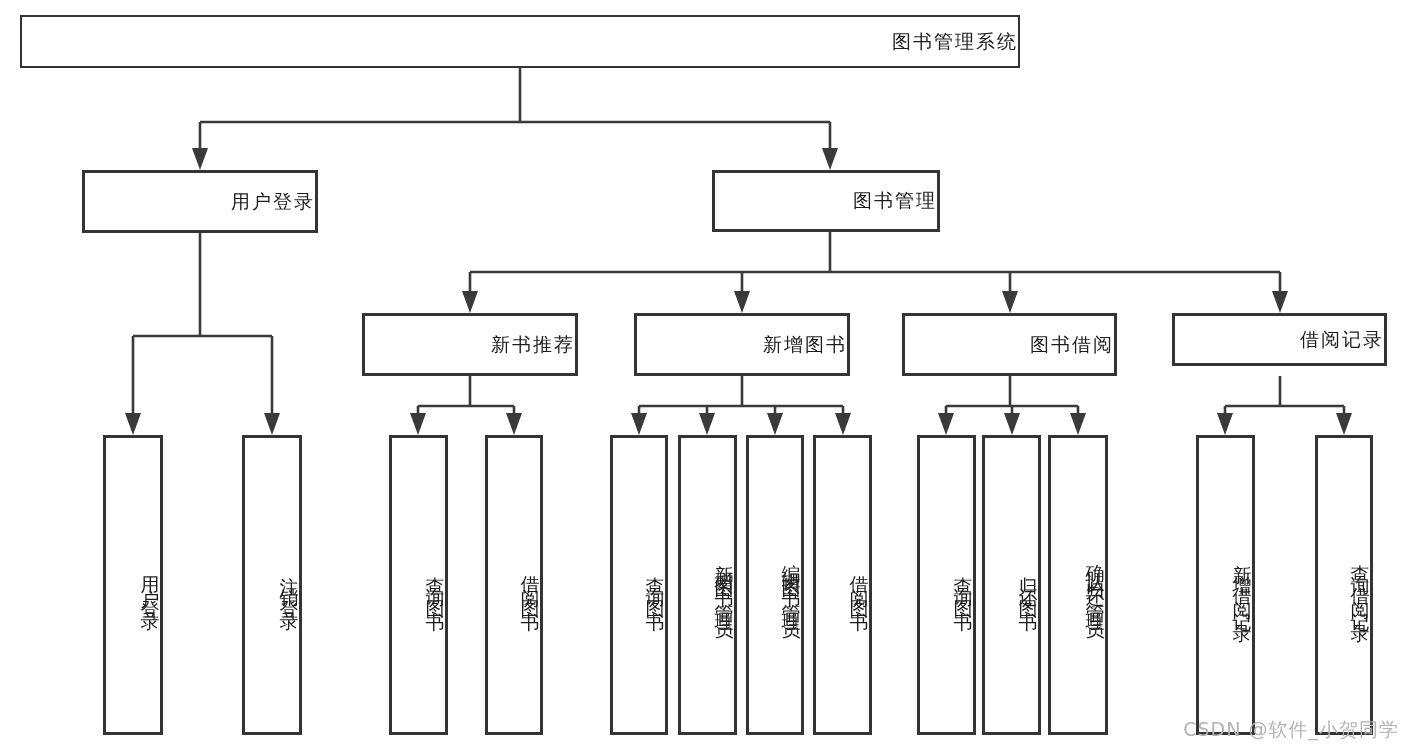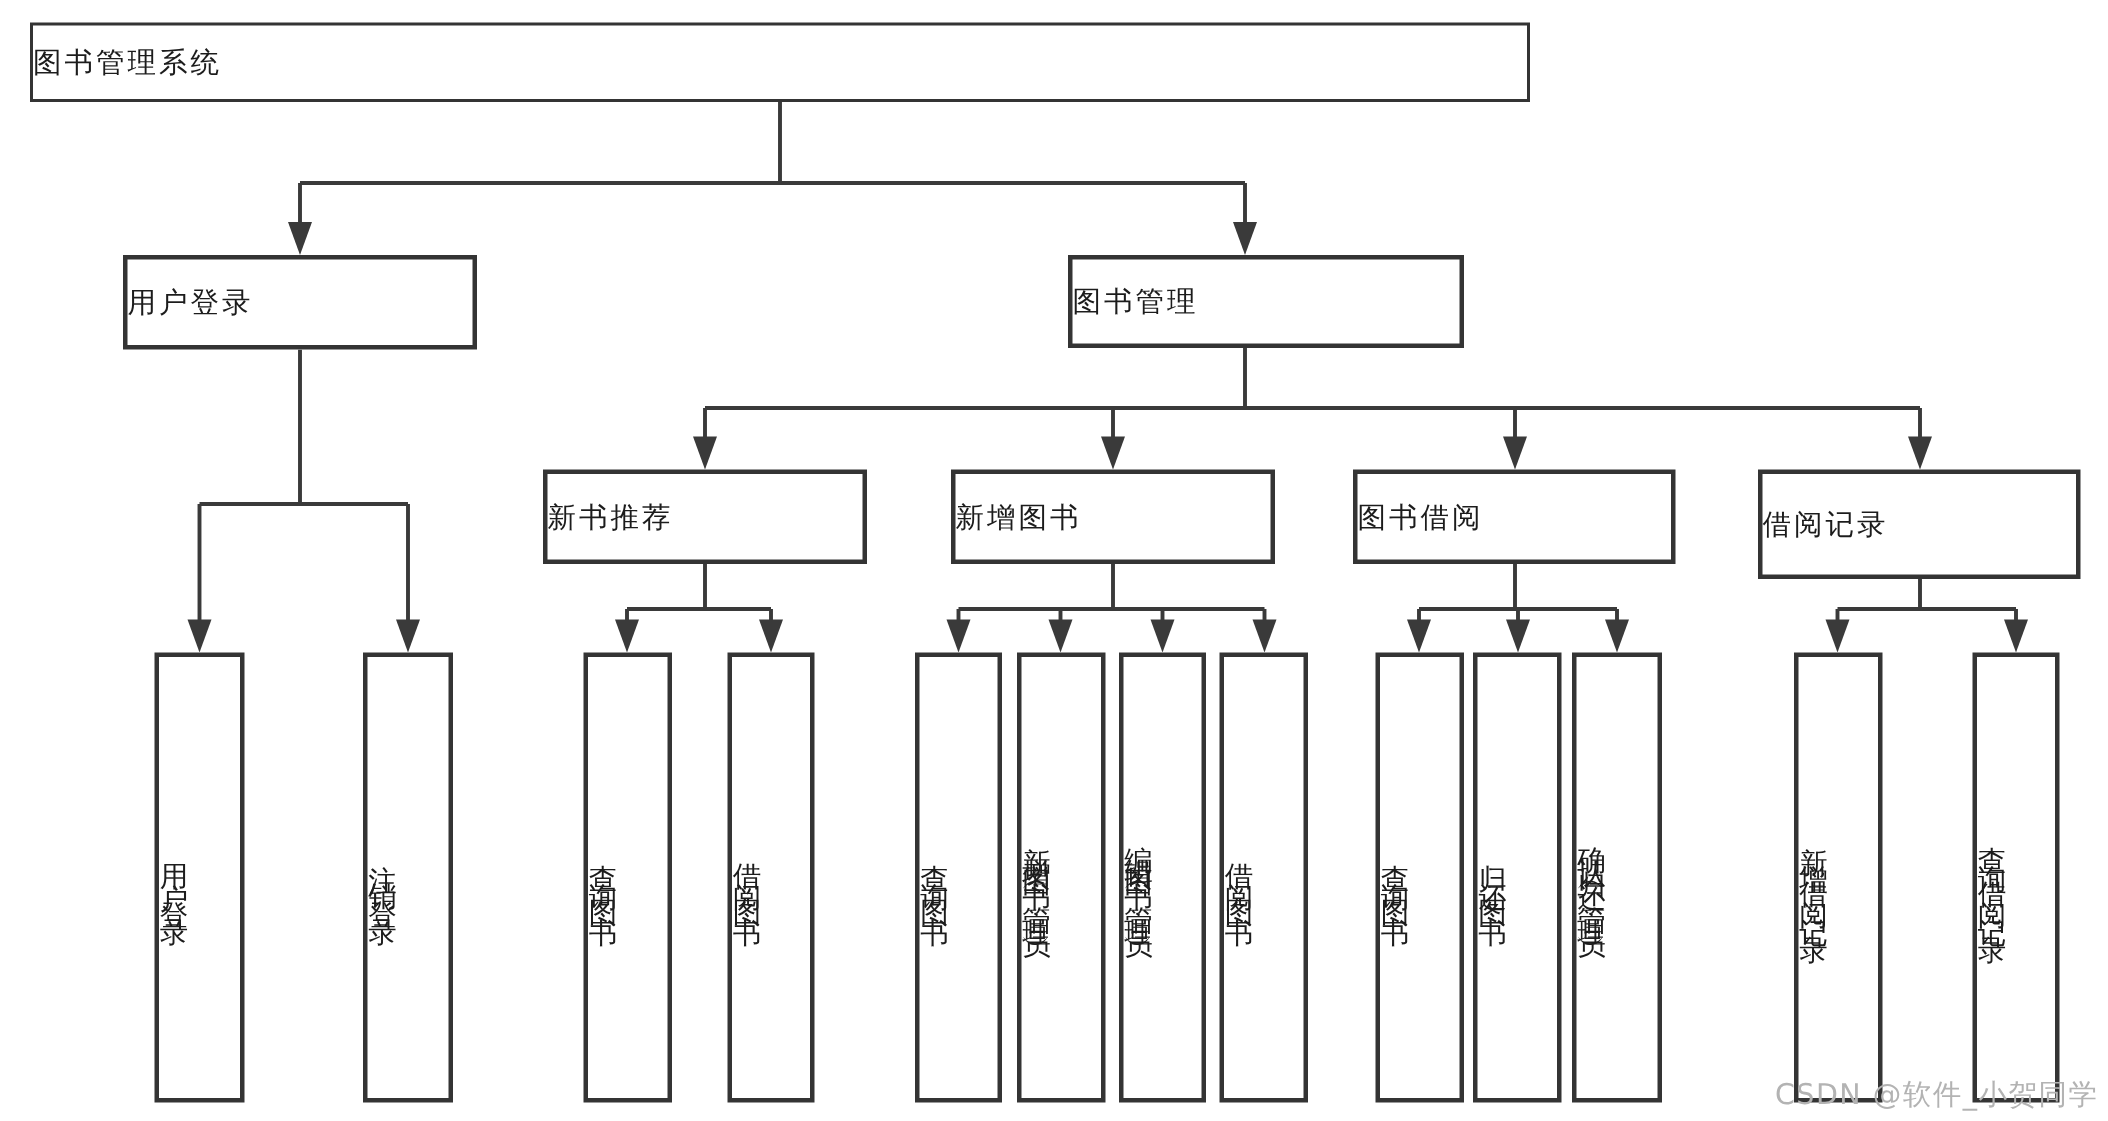--- a/index.html
+++ b/index.html
@@ -30,21 +30,21 @@
     fill: var(--line, #3a3a3a);
     stroke: none;
   }
   .node {
     position: absolute;
     box-sizing: border-box;
     background: #ffffff;
     border: 3px solid var(--box-border, #343434);
     display: flex;
     align-items: center;
-    justify-content: flex-start;
+    justify-content: flex-end;
     color: var(--text, #1c1c1c);
     font-size: 19px;
     letter-spacing: 2px;
     text-align: center;
   }
   .node.root {
     border-width: 2px;
     font-size: 19px;
   }
   .node.leaf span {
@@ -109,34 +109,34 @@
     <polygon points="1336,413 1352,413 1344,435"></polygon>
   </svg>
 
   <div class="node root" style="left:20px; top:15px; width:1000px; height:53px;">
     <span>图书管理系统</span>
   </div>
 
   <div class="node" style="left:82px; top:170px; width:236px; height:63px;">
     <span>用户登录</span>
   </div>
-  <div class="node" style="left:712px; top:170px; width:264px; height:62px;">
+  <div class="node" style="left:712px; top:170px; width:228px; height:62px;">
     <span>图书管理</span>
   </div>
 
   <div class="node" style="left:362px; top:313px; width:216px; height:63px;">
     <span>新书推荐</span>
   </div>
   <div class="node" style="left:634px; top:313px; width:216px; height:63px;">
     <span>新增图书</span>
   </div>
   <div class="node" style="left:902px; top:313px; width:215px; height:63px;">
     <span>图书借阅</span>
   </div>
-  <div class="node" style="left:1172px; top:313px; width:215px; height:73px;">
+  <div class="node" style="left:1172px; top:313px; width:215px; height:53px;">
     <span>借阅记录</span>
   </div>
 
   <div class="node leaf" style="left:103px; top:435px; width:60px; height:300px;">
     <span>用户登录</span>
   </div>
   <div class="node leaf" style="left:242px; top:435px; width:60px; height:300px;">
     <span>注销登录</span>
   </div>
 

